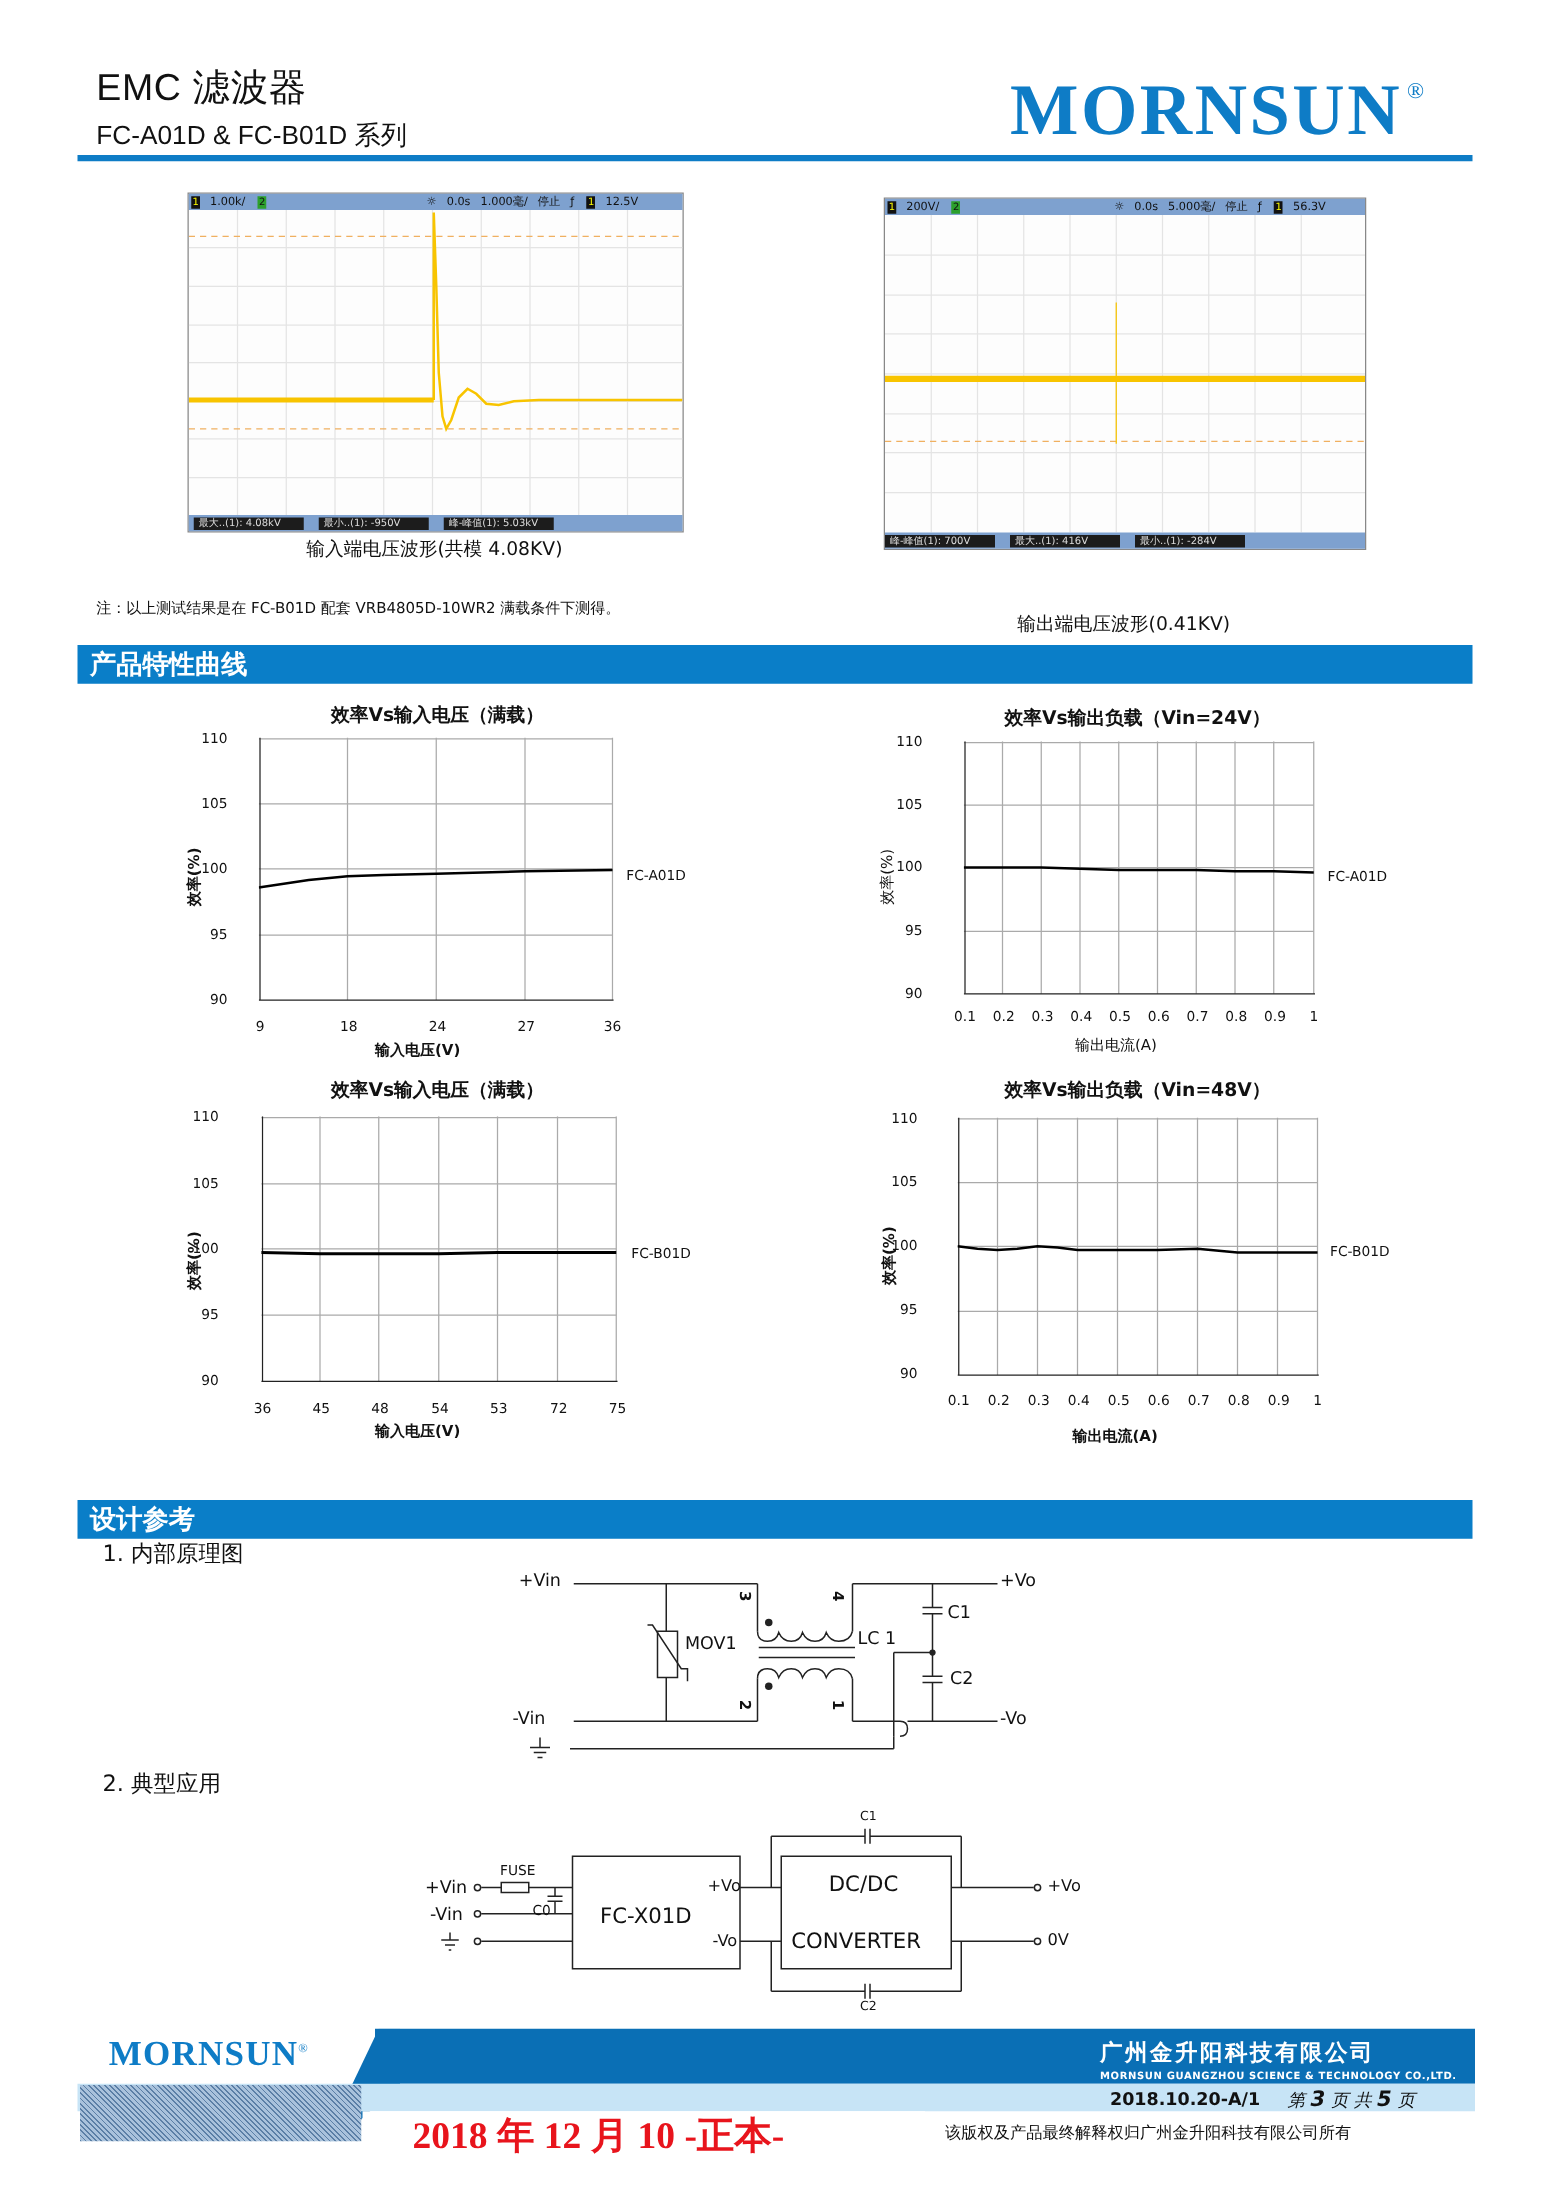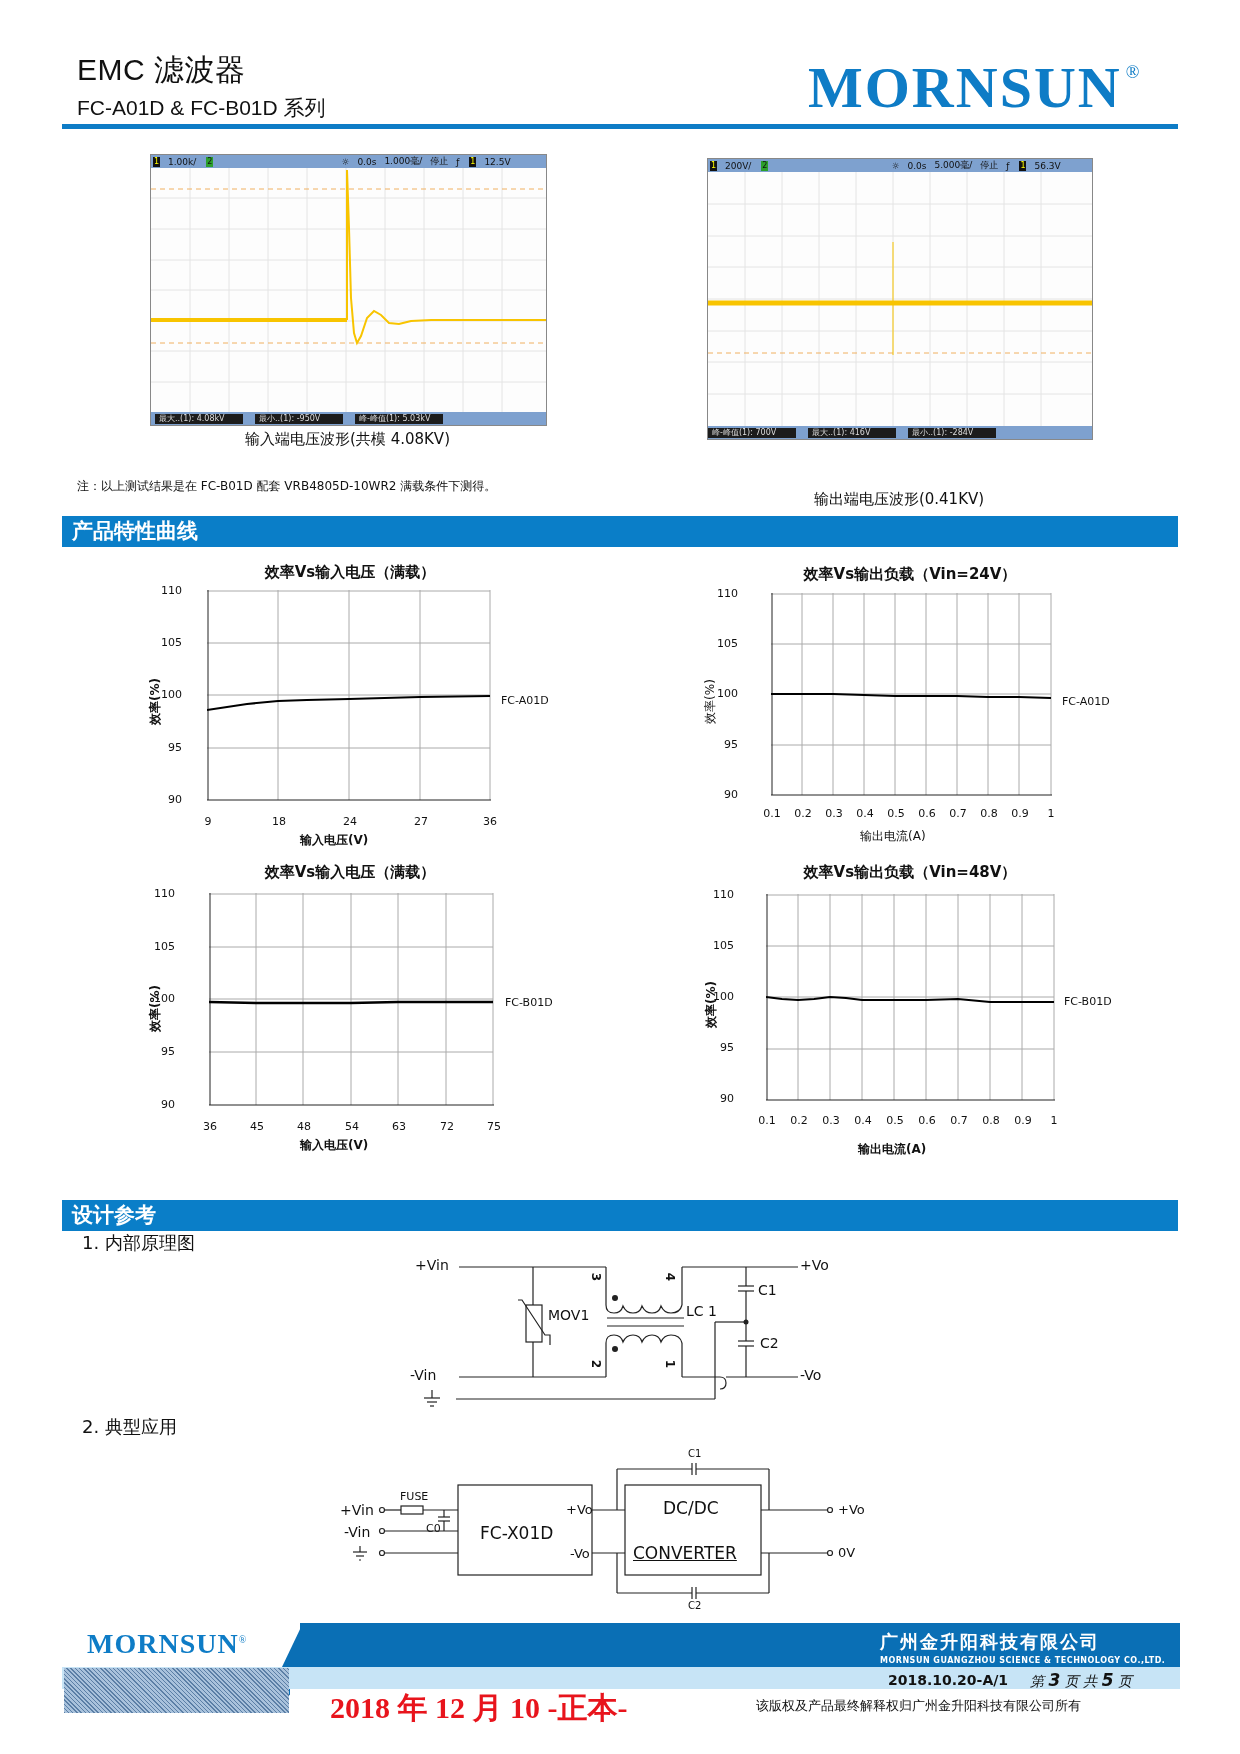--- a/index.html
+++ b/index.html
@@ -236,21 +236,21 @@
   </svg>
   <div class="abs ytick" style="left:5px; top:27px;">110</div>
   <div class="abs ytick" style="left:5px; top:80px;">105</div>
   <div class="abs ytick" style="left:5px; top:132px;">100</div>
   <div class="abs ytick" style="left:5px; top:185px;">95</div>
   <div class="abs ytick" style="left:5px; top:238px;">90</div>
   <div class="abs xtick" style="left:70px; top:260px;">36</div>
   <div class="abs xtick" style="left:117px; top:260px;">45</div>
   <div class="abs xtick" style="left:164px; top:260px;">48</div>
   <div class="abs xtick" style="left:212px; top:260px;">54</div>
-  <div class="abs xtick" style="left:259px; top:260px;">63</div>
+  <div class="abs xtick" style="left:259px; top:260px;">53</div>
   <div class="abs xtick" style="left:307px; top:260px;">72</div>
   <div class="abs xtick" style="left:354px; top:260px;">75</div>
   <div class="abs axis-label" style="left:160px; top:277px;">输入电压(V)</div>
   <div class="abs axis-label" style="left:-8px; top:140px; transform:rotate(-90deg);">效率(%)</div>
   <div class="abs series-label" style="left:365px; top:136px;">FC-B01D</div>
 </div>
 
 <div class="abs" style="left:700px; top:860px; width:420px; height:300px;">
   <div class="abs chart-title" style="left:60px; top:3px; width:300px;">效率Vs输出负载（Vin=48V）</div>
   <svg class="abs" style="left:66px; top:34px;" width="290" height="208">
@@ -398,21 +398,21 @@
   </svg>
   <div class="abs diagram-text" style="left:10px; top:62px;">+Vin</div>
   <div class="abs diagram-text" style="left:14px; top:84px;">-Vin</div>
   <span class="abs" style="left:22px; top:104px; width:16px; height:18px;"></span>
   <div class="abs diagram-text" style="left:70px; top:50px; font-size:11px;">FUSE</div>
   <div class="abs diagram-text" style="left:96px; top:82px; font-size:11px;">C0</div>
   <div class="abs diagram-text" style="left:150px; top:83px; font-size:17px;">FC-X01D</div>
   <div class="abs diagram-text" style="left:236px; top:62px; font-size:13px;">+Vo</div>
   <div class="abs diagram-text" style="left:240px; top:106px; font-size:13px;">-Vo</div>
   <div class="abs diagram-text" style="left:333px; top:58px; font-size:17px;">DC/DC</div>
-  <div class="abs diagram-text" style="left:303px; top:103px; font-size:17px;text-decoration:underline;">CONVERTER</div>
+  <div class="abs diagram-text" style="left:303px; top:103px; font-size:17px;">CONVERTER</div>
   <div class="abs diagram-text" style="left:358px; top:8px; font-size:10px;">C1</div>
   <div class="abs diagram-text" style="left:358px; top:160px; font-size:10px;">C2</div>
   <div class="abs diagram-text" style="left:508px; top:62px; font-size:13px;">+Vo</div>
   <div class="abs diagram-text" style="left:508px; top:105px; font-size:13px;">0V</div>
 </div>
 
 <div class="abs footer-band"></div>
 <svg class="abs" style="left:260px; top:1623px;" width="60" height="90">
   <polygon points="43,0 60,0 60,44 10,90 0,90" fill="#0a6fb5"></polygon>
 </svg>

